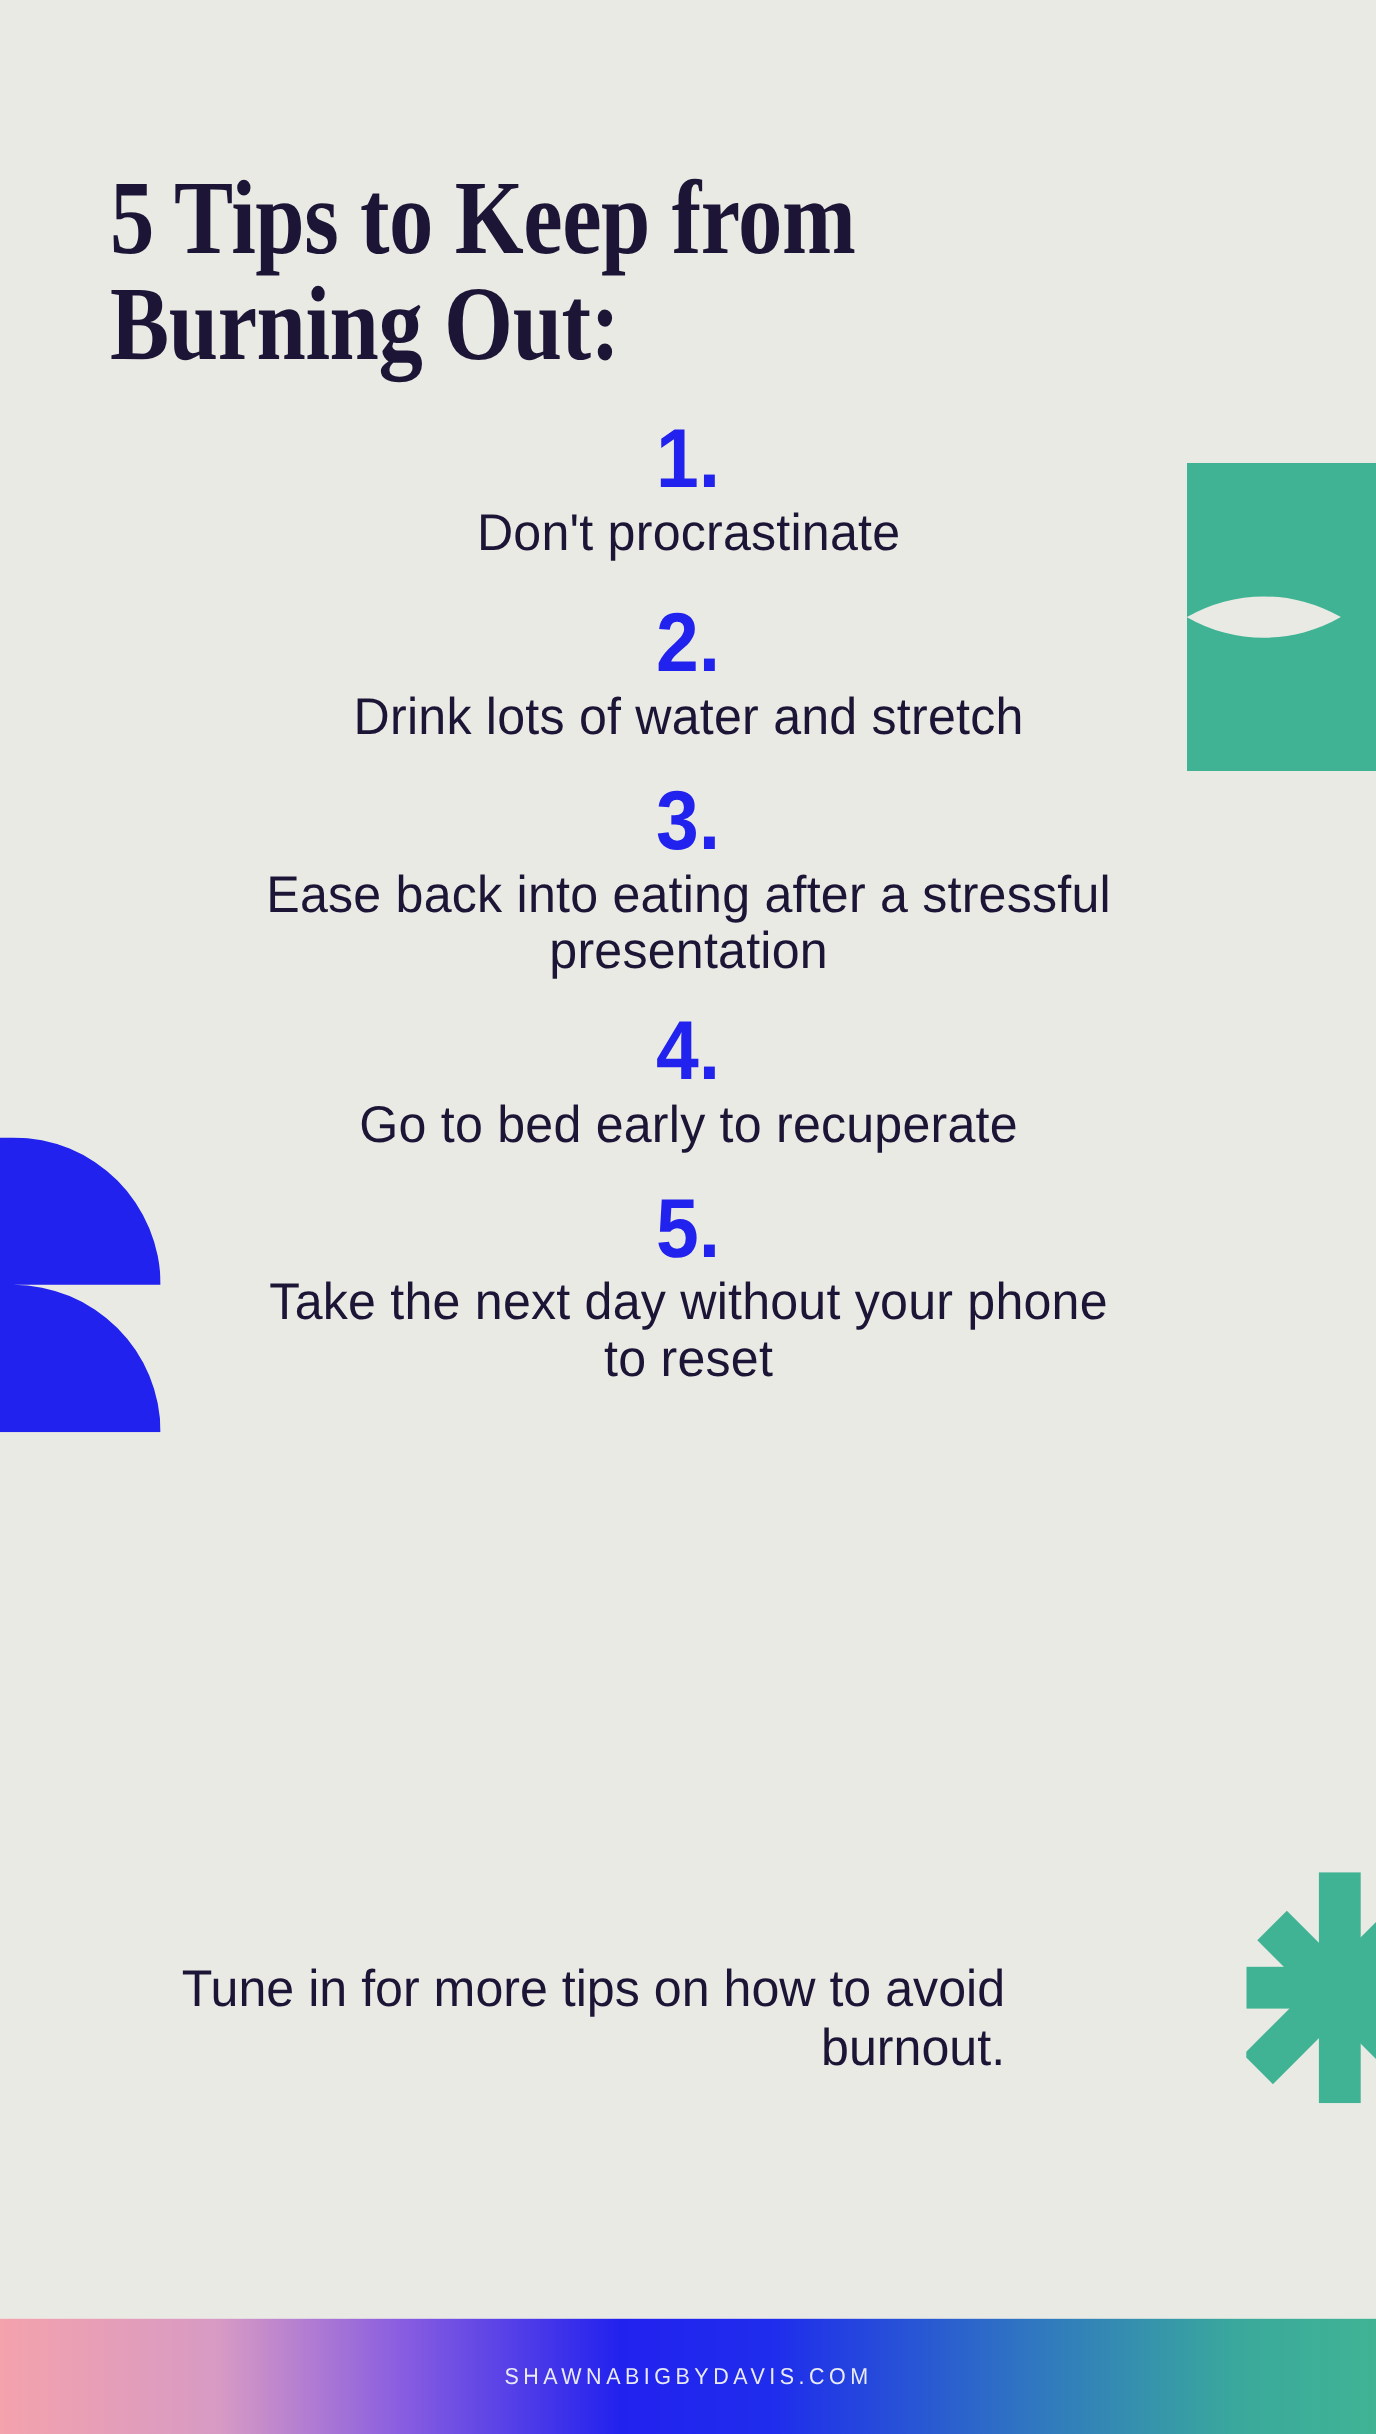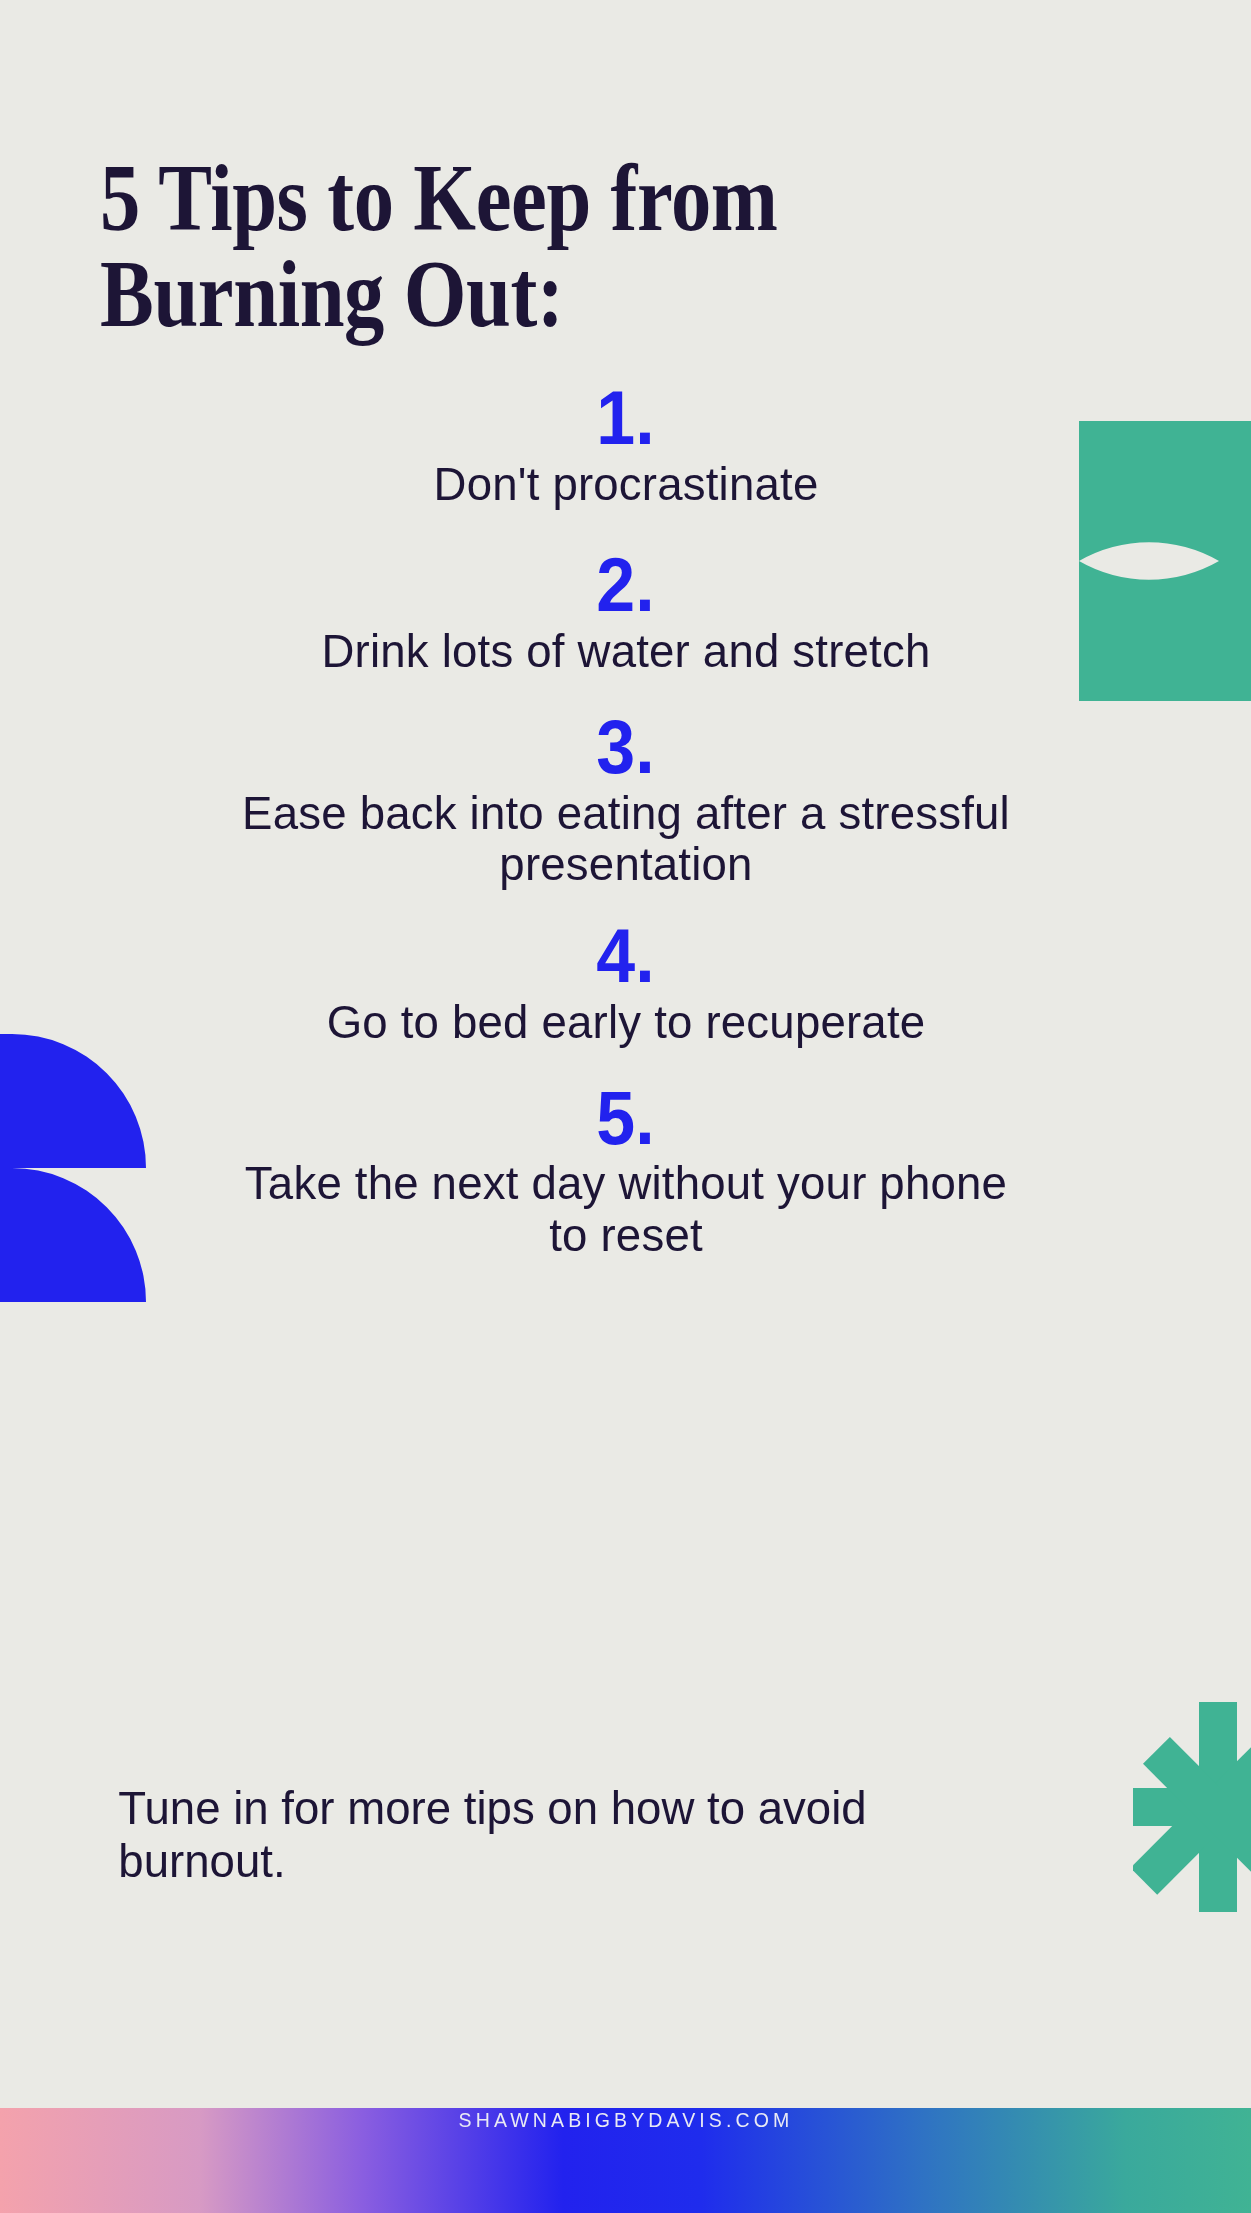--- a/index.html
+++ b/index.html
@@ -108,21 +108,21 @@
   #tip-3 { margin-bottom: 26px; }
   #tip-4 { margin-bottom: 30px; }
   #tip-5 { margin-bottom: 18px; }
 
   
   #closing-note {
     position: absolute;
     left: 0;
     top: 1782px;
     width: 1032px;
-    text-align: left;
+    text-align: right;
   }
   #closing-text {
     display: block;
     margin: 0 auto;
     max-width: 820px;
     font-family: "Liberation Sans", sans-serif;
     font-weight: 400;
     font-size: 47px;
     line-height: 1.12;
     color: #1d1536;
@@ -139,21 +139,21 @@
     background: linear-gradient(90deg,
       #f4a2ac 0%,
       #d79ac4 16%,
       #8a5ee0 29%,
       #2222ee 45%,
       #1f2ced 56%,
       #2f73c3 74%,
       #3aa99c 90%,
       #40b394 100%);
     display: flex;
-    align-items: flex-start;
+    align-items: center;
     justify-content: center;
   }
   #footer-url {
     font-family: "Liberation Sans", sans-serif;
     font-size: 21px;
     font-weight: 400;
     color: #e9eaf4;
     letter-spacing: 4.4px;
     transform: scaleX(0.93);
     white-space: nowrap;

